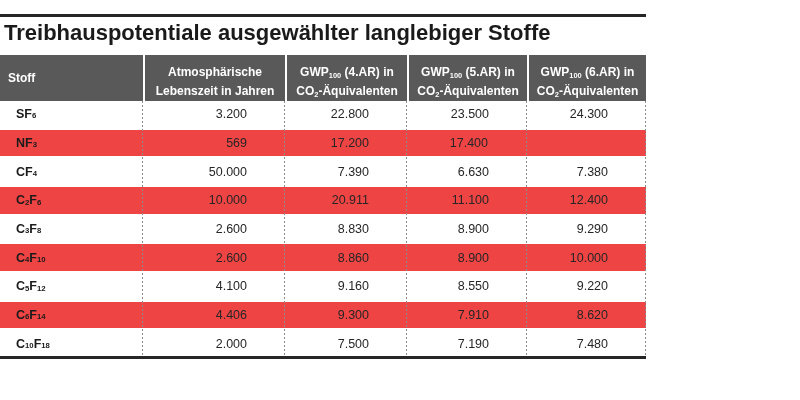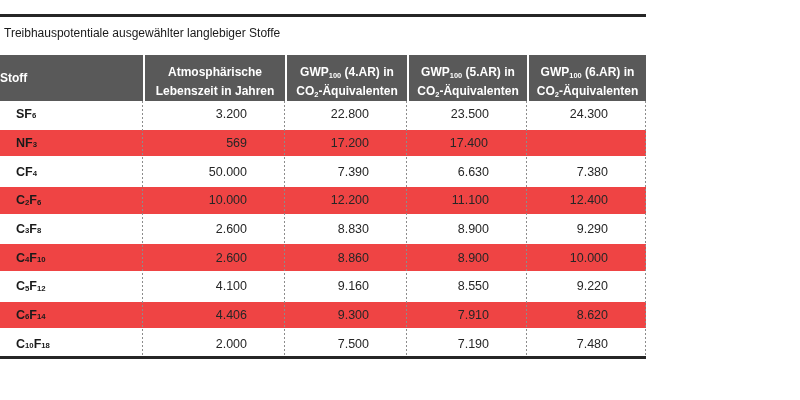--- a/index.html
+++ b/index.html
@@ -5,33 +5,33 @@
   html,body{margin:0;padding:0;background:#ffffff;}
   .canvas{
     position:relative;width:800px;height:400px;background:#ffffff;overflow:hidden;
     font-family:"Liberation Sans",sans-serif;color:#262626;
   }
   .rule{position:absolute;left:0;width:646px;background:#262626;}
   .rule.top{top:14px;height:3px;}
   .rule.bottom{top:356px;height:3px;}
   .title{
     position:absolute;left:4px;top:21px;width:740px;
-    font-size:12px;font-weight:normal;color:#1a1a1a;line-height:24px;
+    font-size:22px;font-weight:bold;color:#1a1a1a;line-height:24px;
   }
   .thead{
     position:absolute;left:0;top:55px;width:646px;height:46px;
     display:flex;background:#595959;
   }
   .hcell{
     box-sizing:border-box;height:46px;display:flex;flex-direction:column;
     justify-content:center;align-items:center;
     color:#ffffff;font-size:12px;font-weight:bold;line-height:19px;text-align:center;
   }
   .hcell.sep{border-left:2px solid #ffffff;justify-content:flex-end;}
-  .hcell.c0{align-items:flex-start;text-align:left;}
+  .hcell.c0{align-items:flex-start;padding-left:8px;text-align:left;}
   .tbody{
     position:absolute;left:0;top:101px;width:646px;height:256px;
     display:flex;flex-direction:column;
   }
   .brow{flex:1;display:flex;box-sizing:border-box;background:#ffffff;}
   .brow.alt{background:#ef4444;border-top:2px solid #ffffff;border-bottom:2px solid #ffffff;}
   .bcell{
     box-sizing:border-box;display:flex;align-items:center;
     font-size:12.5px;color:#262626;
   }
@@ -97,21 +97,21 @@
       <div class="brow">
         <div class="bcell substance c0">CF<sub>4</sub></div>
         <div class="bcell num c1">50.000</div>
         <div class="bcell num c2">7.390</div>
         <div class="bcell num c3">6.630</div>
         <div class="bcell num c4">7.380</div>
       </div>
       <div class="brow alt">
         <div class="bcell substance c0">C<sub>2</sub>F<sub>6</sub></div>
         <div class="bcell num c1">10.000</div>
-        <div class="bcell num c2">12.200</div>
+        <div class="bcell num c2">20.911</div>
         <div class="bcell num c3">11.100</div>
         <div class="bcell num c4">12.400</div>
       </div>
       <div class="brow">
         <div class="bcell substance c0">C<sub>3</sub>F<sub>8</sub></div>
         <div class="bcell num c1">2.600</div>
         <div class="bcell num c2">8.830</div>
         <div class="bcell num c3">8.900</div>
         <div class="bcell num c4">9.290</div>
       </div>

